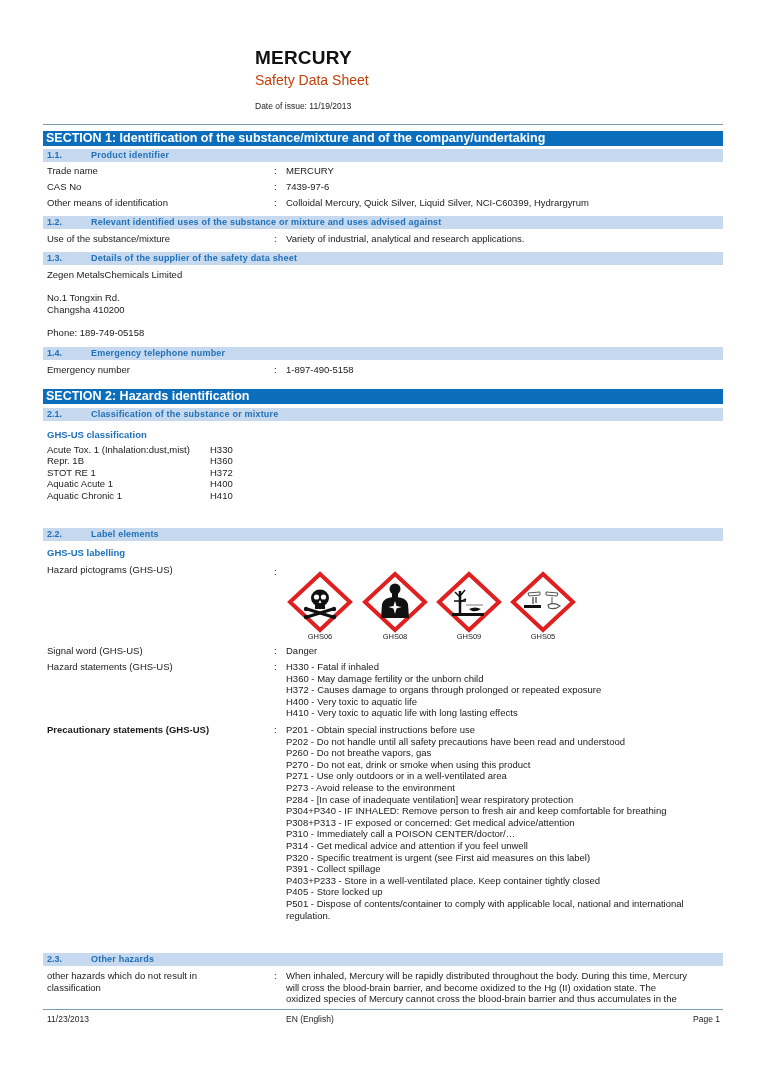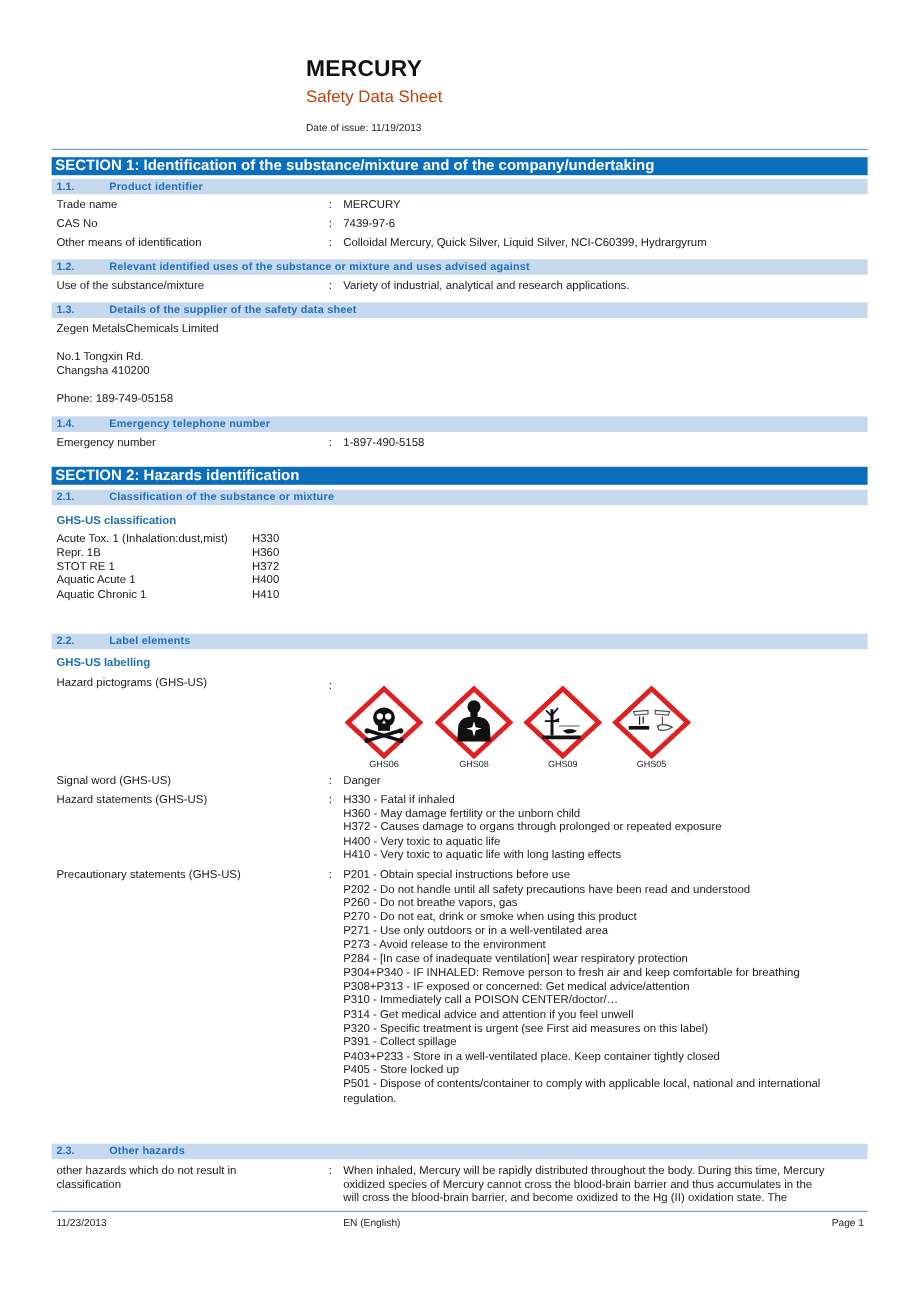--- a/index.html
+++ b/index.html
@@ -165,21 +165,21 @@
 <div class="txt lbl-left" style="top:661px;">Hazard statements (GHS-US)</div>
 <div class="txt colon" style="top:661px;">:</div>
 <div class="txt val lines" style="top:661px;">
   <div>H330 - Fatal if inhaled</div>
   <div>H360 - May damage fertility or the unborn child</div>
   <div>H372 - Causes damage to organs through prolonged or repeated exposure</div>
   <div>H400 - Very toxic to aquatic life</div>
   <div>H410 - Very toxic to aquatic life with long lasting effects</div>
 </div>
 
-<div class="txt lbl-left" style="top:724px;">Precautionary statements (GHS-US)</div>
+<div class="txt lbl-left" style="top:724px;font-weight:bold;">Precautionary statements (GHS-US)</div>
 <div class="txt colon" style="top:724px;">:</div>
 <div class="txt val lines" style="top:724px;">
   <div>P201 - Obtain special instructions before use</div>
   <div>P202 - Do not handle until all safety precautions have been read and understood</div>
   <div>P260 - Do not breathe vapors, gas</div>
   <div>P270 - Do not eat, drink or smoke when using this product</div>
   <div>P271 - Use only outdoors or in a well-ventilated area</div>
   <div>P273 - Avoid release to the environment</div>
   <div>P284 - [In case of inadequate ventilation] wear respiratory protection</div>
   <div>P304+P340 - IF INHALED: Remove person to fresh air and keep comfortable for breathing</div>
@@ -198,20 +198,20 @@
   <span class="num">2.3.</span>
   <span class="lbl">Other hazards</span>
 </div>
 <div class="txt lbl-left" style="top:970px;">
   <div>other hazards which do not result in</div>
   <div>classification</div>
 </div>
 <div class="txt colon" style="top:970px;">:</div>
 <div class="txt val lines" style="top:970px;">
   <div>When inhaled, Mercury will be rapidly distributed throughout the body. During this time, Mercury</div>
+  <div>will cross the blood-brain barrier, and become oxidized to the Hg (II) oxidation state. The</div>
   <div>oxidized species of Mercury cannot cross the blood-brain barrier and thus accumulates in the</div>
-  <div>will cross the blood-brain barrier, and become oxidized to the Hg (II) oxidation state. The</div>
 </div>
 
 <div class="abs rule" style="top:1009px;"></div>
 <div class="footer" style="left:47px;">11/23/2013</div>
 <div class="footer" style="left:286px;">EN (English)</div>
 <div class="footer" style="right:48px;">Page 1</div>
 
 </body></html>

